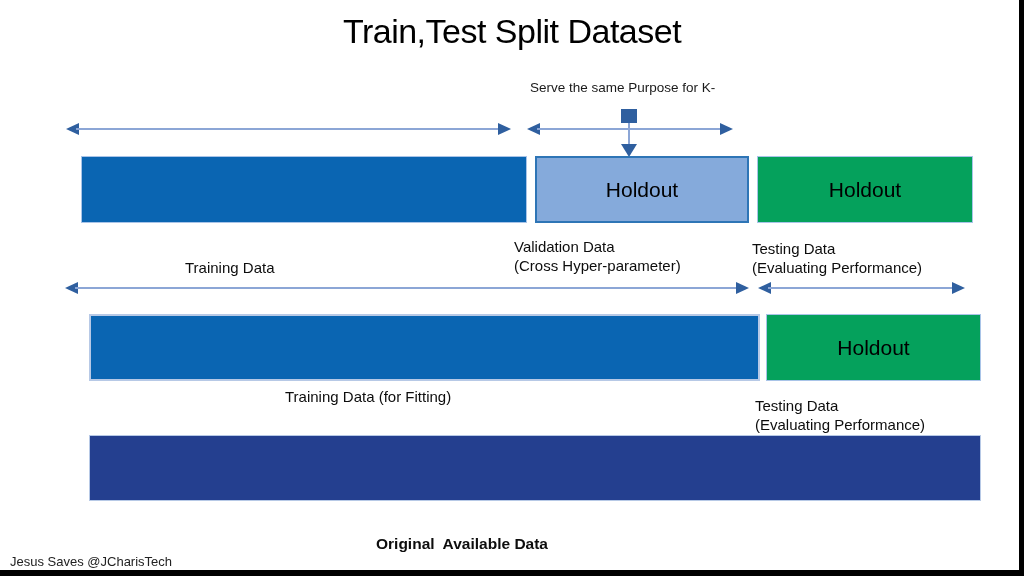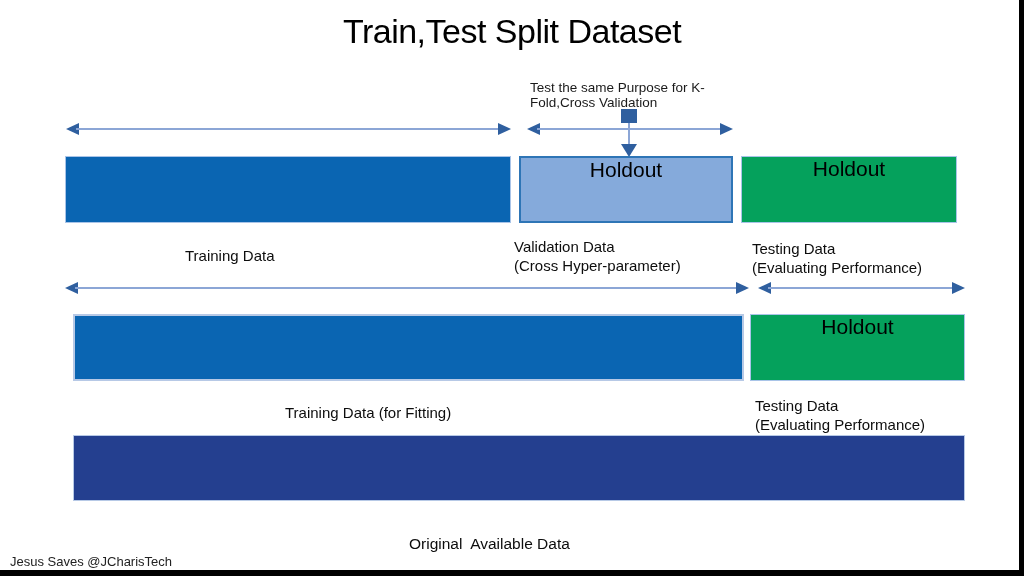--- a/index.html
+++ b/index.html
@@ -82,23 +82,25 @@
   #top-arrow-train      { left: 66px;  top: 122px; width: 445px; }
   #top-arrow-validation { left: 527px; top: 122px; width: 206px; }
   #mid-arrow-train      { left: 65px;  top: 281px; width: 684px; }
   #mid-arrow-test       { left: 758px; top: 281px; width: 207px; }
 
   
   .bar {
     position: absolute;
     box-sizing: border-box;
     display: flex;
+    align-items: center;
     justify-content: center;
     font-size: 21px;
     color: #000000;
+    margin-left: 16px;
   }
   #r1-training {
     left: 65px; top: 156px; width: 446px; height: 67px;
     background: var(--training-blue, #0A65B2);
     border: 1px solid var(--light-border, #A9C4E8);
   }
   #r1-validation {
     left: 519px; top: 156px; width: 214px; height: 67px;
     background: var(--validation-light-blue, #85AADB);
     border: 2px solid var(--holdout-border, #2E75B6);
@@ -124,26 +126,26 @@
     border: 1px solid #B7C9E6;
   }
 
   
   .caption {
     position: absolute;
     font-size: 15px;
     line-height: 19px;
     color: #0d0d0d;
   }
-  #cap-r1-training   { left: 185px; top: 246px; }
+  #cap-r1-training   { left: 185px; top: 258px; }
   #cap-r1-validation { left: 514px; top: 237px; }
   #cap-r1-testing    { left: 752px; top: 239px; }
-  #cap-r2-training   { left: 285px; top: 403px; text-align: right; }
+  #cap-r2-training   { left: 285px; top: 387px; text-align: right; }
   #cap-r2-testing    { left: 755px; top: 396px; }
-  #cap-r3-original   { left: 409px; top: 534px; font-size: 15.5px; white-space: pre; }
+  #cap-r3-original   { left: 376px; top: 534px; font-size: 15.5px; white-space: pre; font-weight: bold; }
 
   
   #watermark {
     position: absolute;
     left: 10px; top: 554px;
     font-size: 13px;
     color: #222222;
   }
   #strip-right {
     position: absolute;
@@ -157,22 +159,21 @@
   }
 </style>
 </head>
 <body>
 
 <div id="stage">
 
   <div id="title">Train,Test Split Dataset</div>
 
   <div id="annotation">
-    <span style="display:block">Test the same Purpose for K-</span>
-    <span style="display:block">Fold,Cross Validation</span>
+    <span style="display:block">Serve the same Purpose for K-</span>
   </div>
 
   <div id="pointer-square"></div>
   <div id="pointer-line"></div>
   <div id="pointer-head"></div>
 
   <div class="harrow" id="top-arrow-train">
     <span class="head-l"></span>
     <span class="line"></span>
     <span class="head-r"></span>

